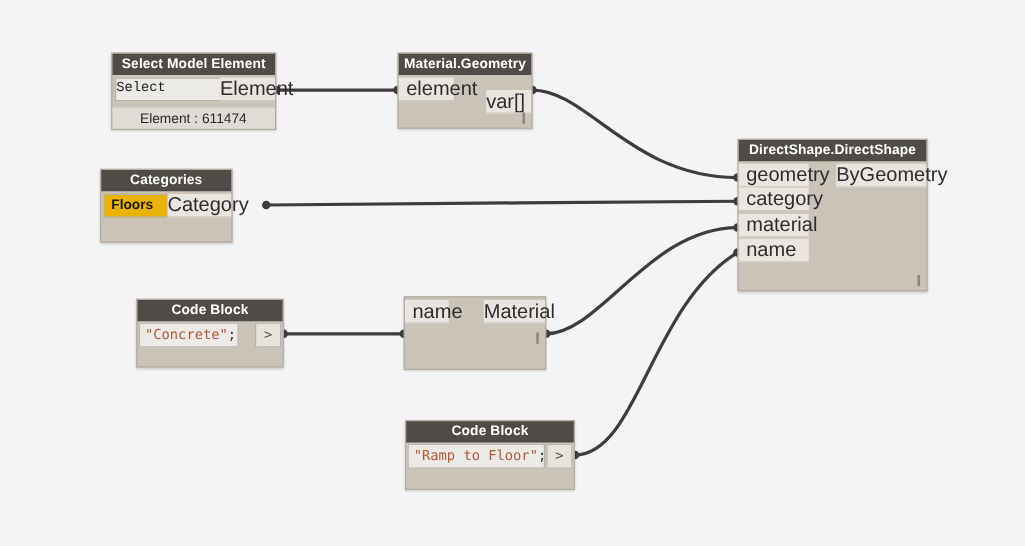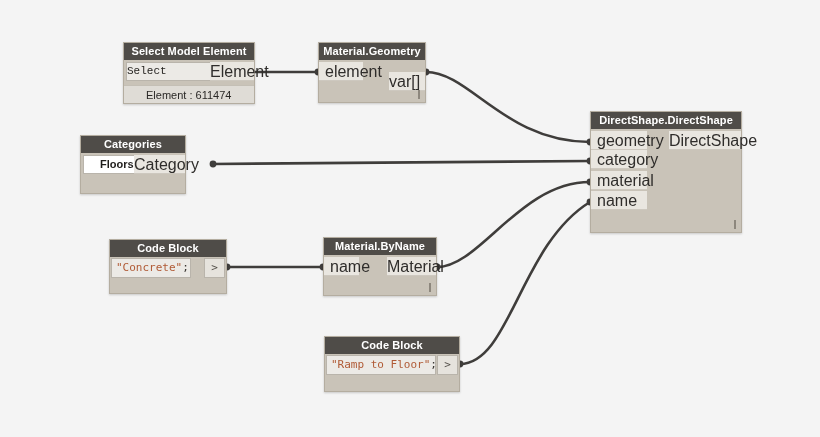--- a/index.html
+++ b/index.html
@@ -84,29 +84,29 @@
     color:#2a2826;
     font-size:11px;
     line-height:18px;
     padding-left:22px;
     box-sizing:border-box;
     height:18px;
     white-space:nowrap;
   }
   .dropdown{
     position:absolute;
-    background:#ffffff;
+    background:#eab308;
     border:1px solid #b9b4ab;
     box-sizing:border-box;
     height:19px;
     font-size:11px;
     line-height:17px;
     color:#1f1d1b;
     font-weight:bold;
-    padding-left:16px;
+    padding-left:5px;
     white-space:nowrap;
   }
   .dropdown .caret{
     position:absolute;
     right:5px;top:0;
     font-size:9px;
     font-weight:normal;
     color:#57534d;
     line-height:18px;
   }
@@ -174,21 +174,21 @@
       <circle cx="590" cy="161" r="3.4"></circle>
       <circle cx="227" cy="267" r="3.4"></circle>
       <circle cx="323" cy="267" r="3.4"></circle>
       <circle cx="437" cy="267" r="3.4"></circle>
       <circle cx="590" cy="182" r="3.4"></circle>
       <circle cx="460" cy="364" r="3.4"></circle>
       <circle cx="590" cy="202" r="3.4"></circle>
     </g>
   </svg>
 
-  <div class="node" style="left:89px;top:42px;width:132px;height:62px;margin-left:34px;">
+  <div class="node" style="left:89px;top:42px;width:132px;height:62px;">
     <div class="node-header">Select Model Element</div>
     <div class="node-body">
       <div class="btn" style="left:2px;top:2px;width:85px;">Select</div>
       <div class="port out" style="top:2px;width:44px;">Element</div>
       <div class="statusbar">Element : 611474</div>
     </div>
   </div>
 
   <div class="node" style="left:318px;top:42px;width:108px;height:61px;">
     <div class="node-header">Material.Geometry</div>
@@ -214,21 +214,20 @@
     <div class="node-header">Code Block</div>
     <div class="node-body">
       <div class="codeline" style="left:1px;top:1px;width:80px;">
         <span class="str">"Concrete"</span><span class="semi">;</span>
       </div>
       <div class="codeout" style="right:1px;top:1px;">&gt;</div>
     </div>
   </div>
 
   <div class="node" style="left:323px;top:237px;width:114px;height:59px;">
-    <div class="node-header">Material.ByName</div>
     <div class="node-body">
       <div class="port in" style="top:2px;width:35px;">name</div>
       <div class="port out" style="top:2px;width:49px;">Material</div>
       <div class="resize-handle"></div>
     </div>
   </div>
 
   <div class="node" style="left:324px;top:336px;width:136px;height:56px;">
     <div class="node-header">Code Block</div>
     <div class="node-body">
@@ -239,18 +238,18 @@
     </div>
   </div>
 
   <div class="node" style="left:590px;top:111px;width:152px;height:122px;">
     <div class="node-header">DirectShape.DirectShape</div>
     <div class="node-body">
       <div class="port in" style="top:2px;width:56px;">geometry</div>
       <div class="port in" style="top:21px;width:56px;">category</div>
       <div class="port in" style="top:42px;width:56px;">material</div>
       <div class="port in" style="top:62px;width:56px;">name</div>
-      <div class="port out" style="top:2px;width:72px;">DirectShape</div>
+      <div class="port out" style="top:2px;width:72px;">ByGeometry</div>
       <div class="resize-handle"></div>
     </div>
   </div>
 
 </div>
 
 </body></html>

